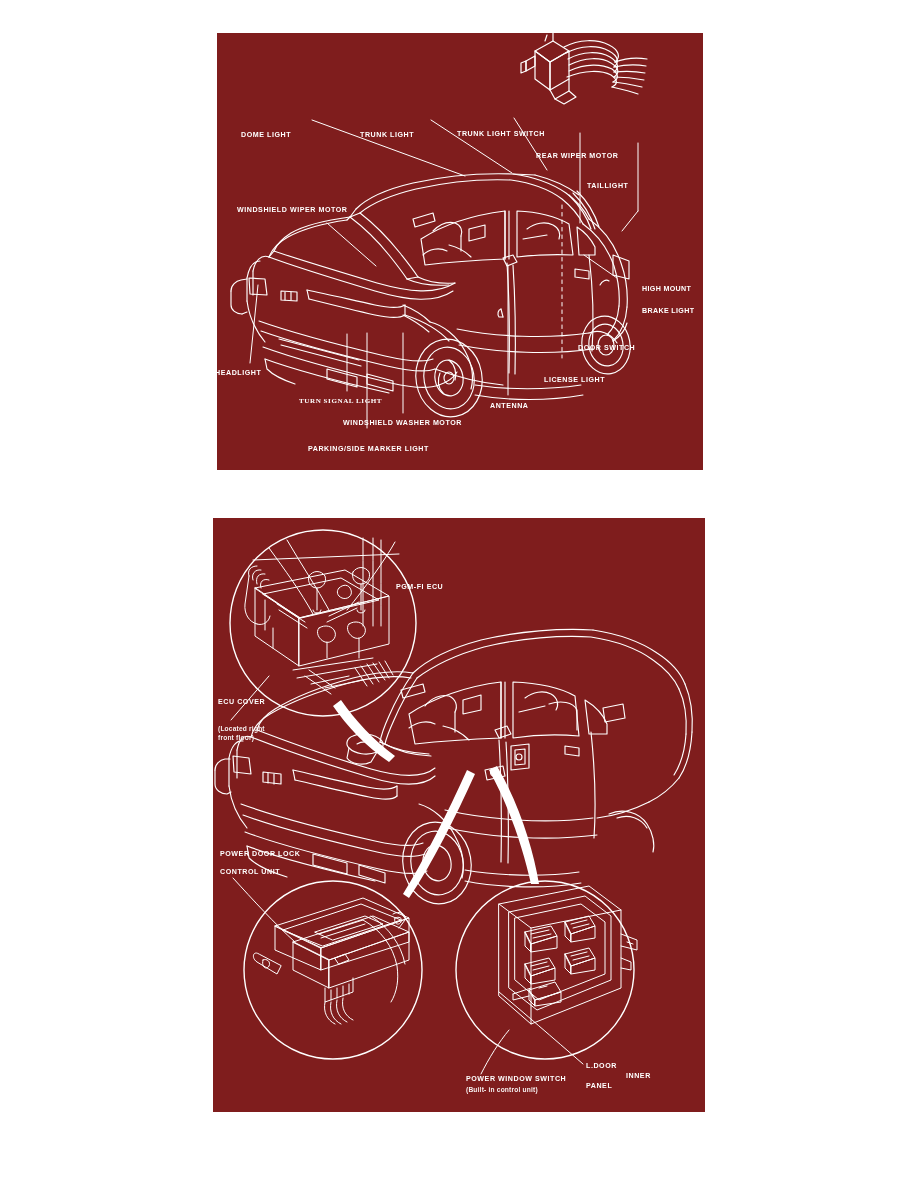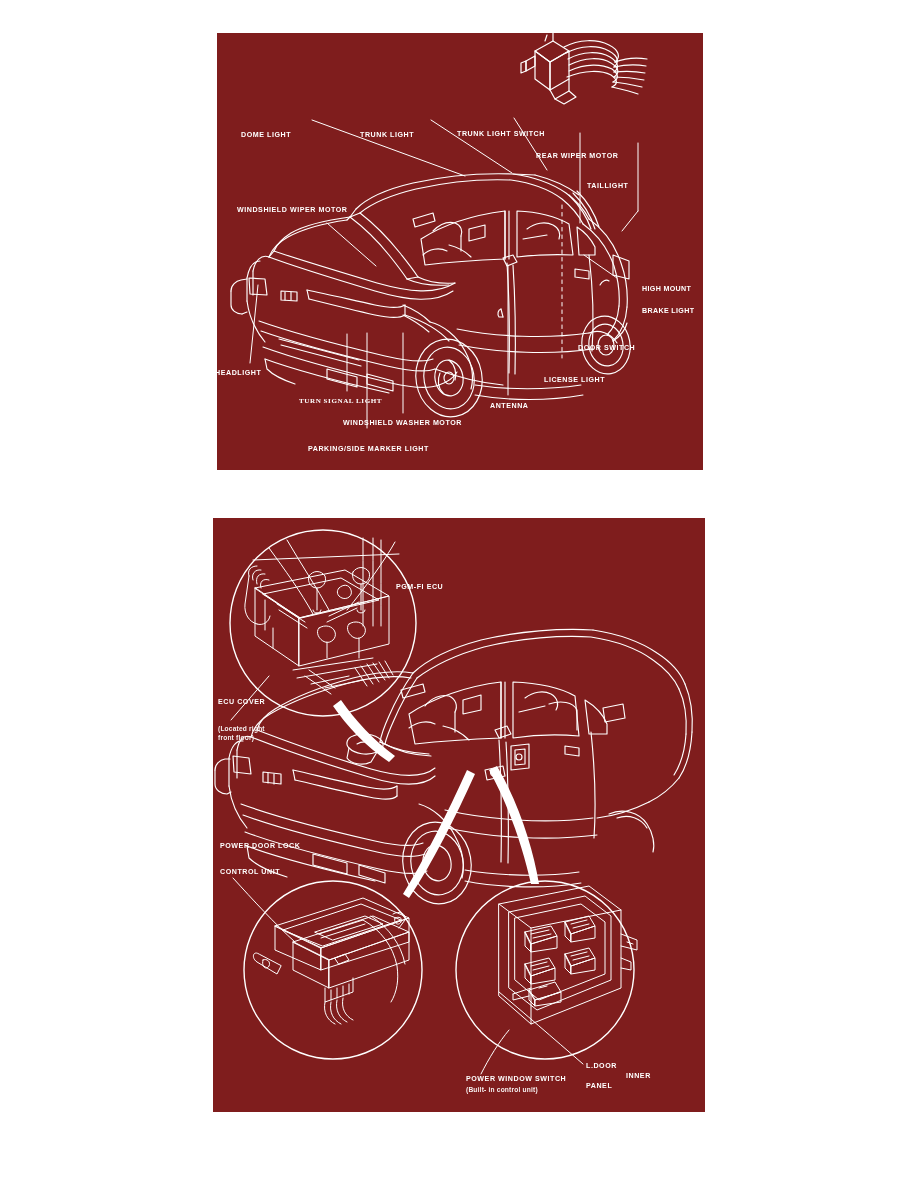--- a/index.html
+++ b/index.html
@@ -567,21 +567,21 @@
         <path d="M268 556 C276 540 286 524 296 512"></path>
       </g>
     </svg>
 
     <div class="label" style="left:183px; top:17px;margin-top:48px;">PGM-FI ECU</div>
 
     <div class="label" style="left:5px; top:180px;">ECU COVER</div>
     <div class="label sub" style="left:5px; top:206px;">(Located right</div>
     <div class="label sub" style="left:5px; top:215px;">front floor)</div>
 
-    <div class="label" style="left:7px; top:324px;">POWER DOOR LOCK</div>
+    <div class="label" style="left:7px; top:332px;">POWER DOOR LOCK</div>
     <div class="label" style="left:7px; top:350px;">CONTROL UNIT</div>
 
     <div class="label" style="left:373px; top:544px;">L.DOOR</div>
     <div class="label" style="left:373px; top:554px;margin-left:40px;">INNER</div>
     <div class="label" style="left:373px; top:564px;">PANEL</div>
 
     <div class="label" style="left:253px; top:557px;">POWER WINDOW SWITCH</div>
     <div class="label sub" style="left:253px; top:567px;">(Built- in control unit)</div>
   </div>
 

